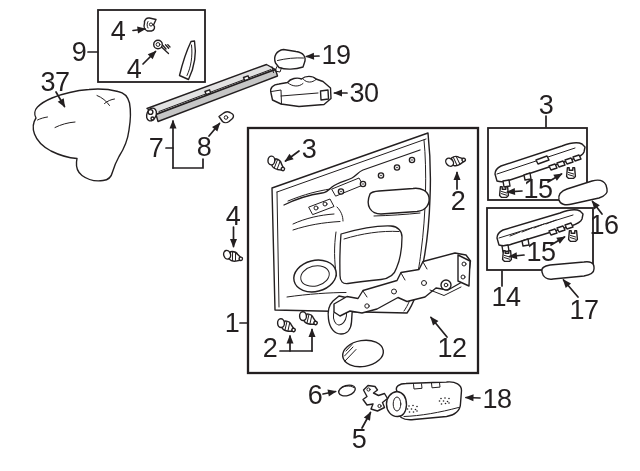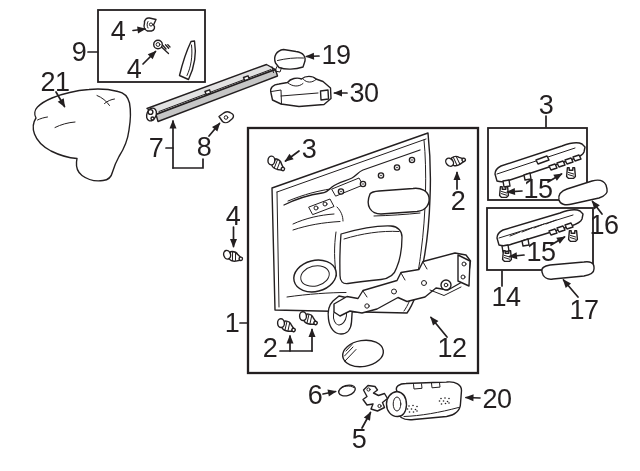--- a/index.html
+++ b/index.html
@@ -268,34 +268,34 @@
     <line class="cl" x1="578" y1="297" x2="563.5" y2="280" marker-end="url(#ah)"></line>
     <line class="cl" x1="323" y1="394" x2="335.5" y2="391.5" marker-end="url(#ah)"></line>
     <line class="cl" x1="362" y1="428" x2="370.5" y2="412.5" marker-end="url(#ah)"></line>
     <line class="cl" x1="480" y1="398" x2="466" y2="397.5" marker-end="url(#ah)"></line>
   </g>
 </svg>
 
 <div class="co" style="left:79px;top:52px">9</div>
 <div class="co" style="left:118px;top:31px">4</div>
 <div class="co" style="left:134px;top:69px">4</div>
-<div class="co" style="left:55px;top:82px">21</div>
+<div class="co" style="left:55px;top:82px">37</div>
 <div class="co" style="left:156px;top:148px">7</div>
 <div class="co" style="left:204px;top:147px">8</div>
 <div class="co" style="left:336px;top:55px">19</div>
 <div class="co" style="left:364px;top:93px">30</div>
 <div class="co" style="left:546px;top:105px">3</div>
 <div class="co" style="left:309px;top:149px">3</div>
 <div class="co" style="left:458px;top:201px">2</div>
 <div class="co" style="left:233px;top:216px">4</div>
 <div class="co" style="left:232px;top:323px">1</div>
 <div class="co" style="left:270px;top:348px">2</div>
 <div class="co" style="left:452px;top:348px">12</div>
 <div class="co" style="left:538px;top:189px">15</div>
 <div class="co" style="left:604px;top:225px">16</div>
 <div class="co" style="left:541px;top:252px">15</div>
 <div class="co" style="left:506px;top:297px">14</div>
 <div class="co" style="left:584px;top:310px">17</div>
 <div class="co" style="left:315px;top:395px">6</div>
 <div class="co" style="left:359px;top:439px">5</div>
-<div class="co" style="left:497px;top:399px">20</div>
+<div class="co" style="left:497px;top:399px">18</div>
 
 </div>
 
 </body></html>

